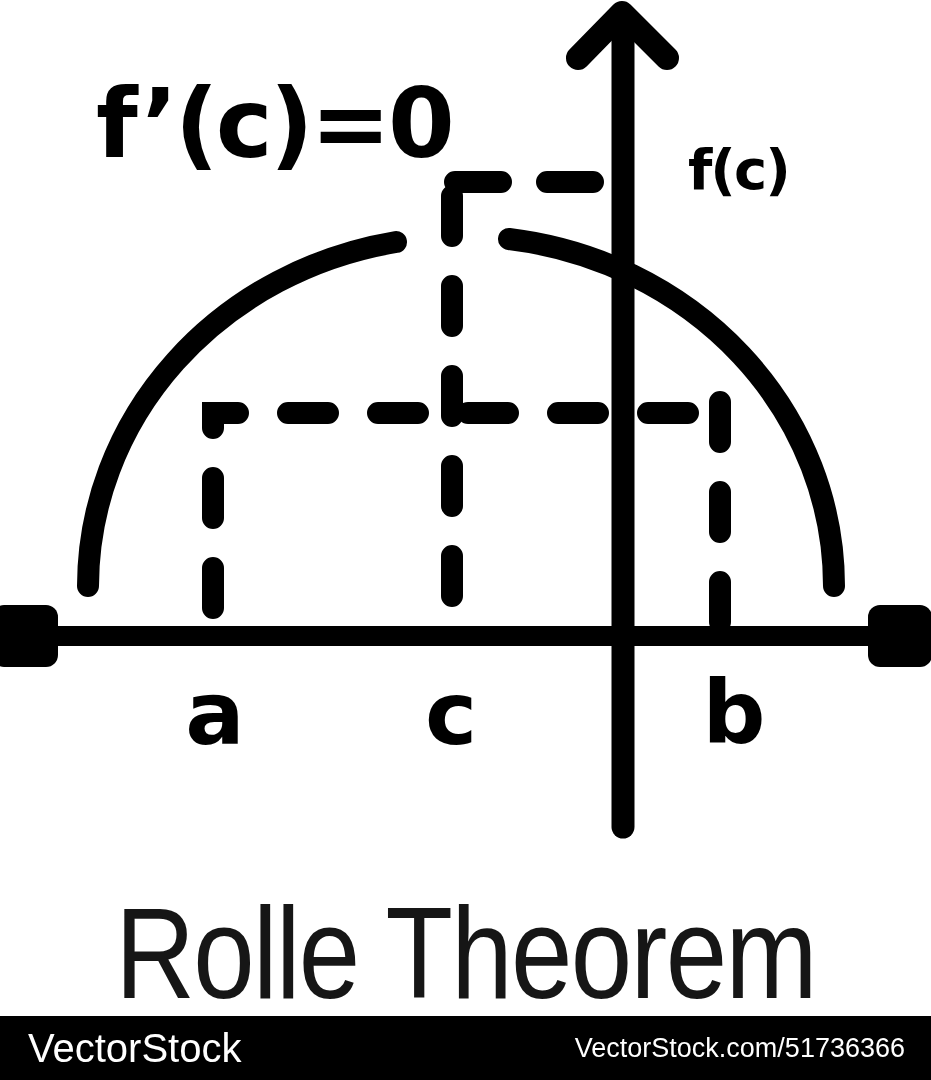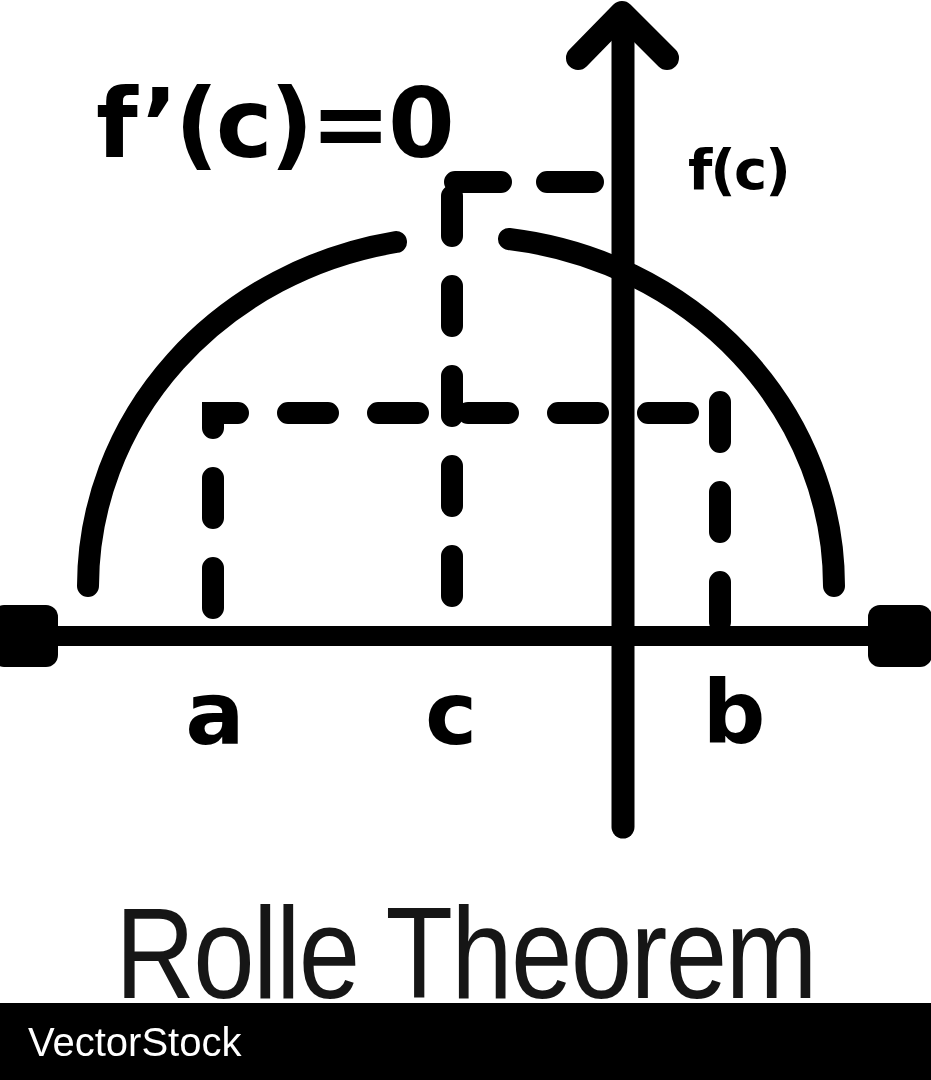--- a/index.html
+++ b/index.html
@@ -33,21 +33,21 @@
     font-size:130px;
     line-height:1;
     color:#161616;
     transform:scaleX(0.85);
     transform-origin:50% 50%;
     letter-spacing:-2px;
     white-space:nowrap;
   }
   .watermark-bar{
     position:absolute;
-    left:0;bottom:0;width:931px;height:77px;
+    left:0;bottom:0;width:931px;height:64px;
     background:#000;
     display:flex;
     align-items:center;
     justify-content:space-between;
     box-sizing:border-box;
     padding:0 26px 0 28px;
     font-family:"Liberation Sans", sans-serif;
     color:#fff;
   }
   .wm-brand{font-size:40px;line-height:1;}
@@ -86,15 +86,16 @@
   <div class="lbl lbl-pt lbl-a">a</div>
 
   <div class="lbl lbl-pt lbl-c">c</div>
 
   <div class="lbl lbl-pt lbl-b">b</div>
 
   <div class="title">Rolle Theorem</div>
 
   <div class="watermark-bar">
     <span class="wm-brand">VectorStock</span>
+    <span class="wm-ref">VectorStock.com/51736366</span>
   </div>
 
 </div>
 
 </body></html>

